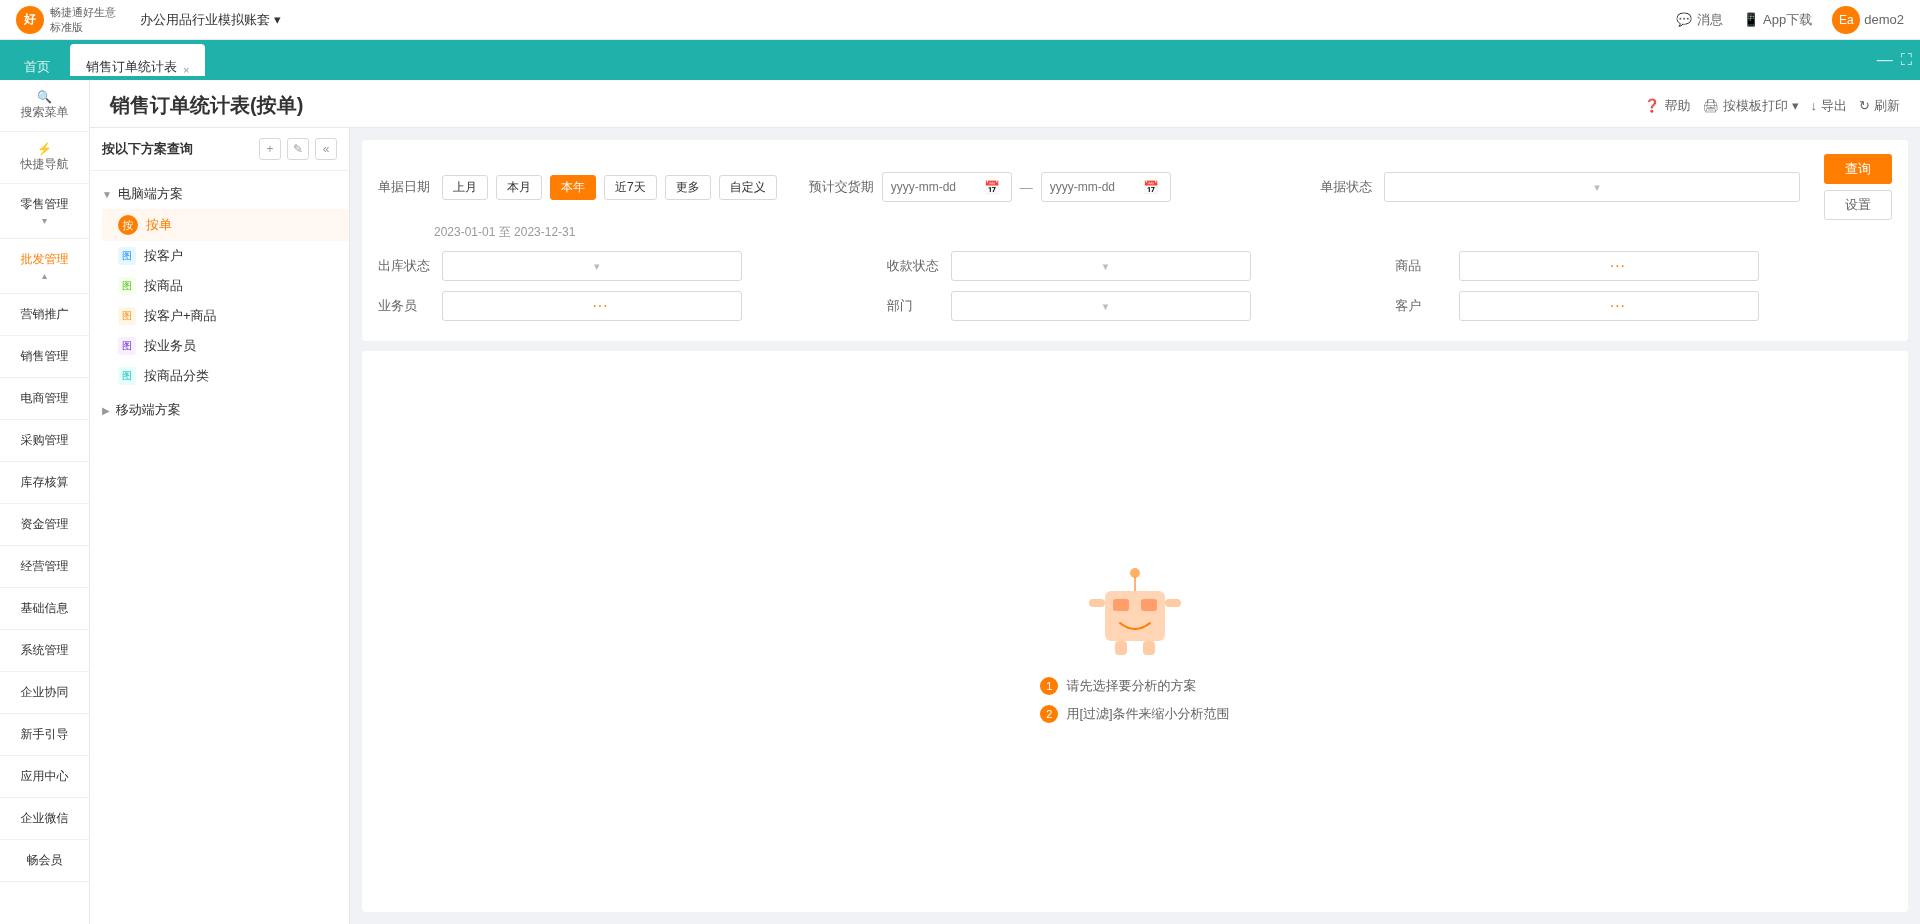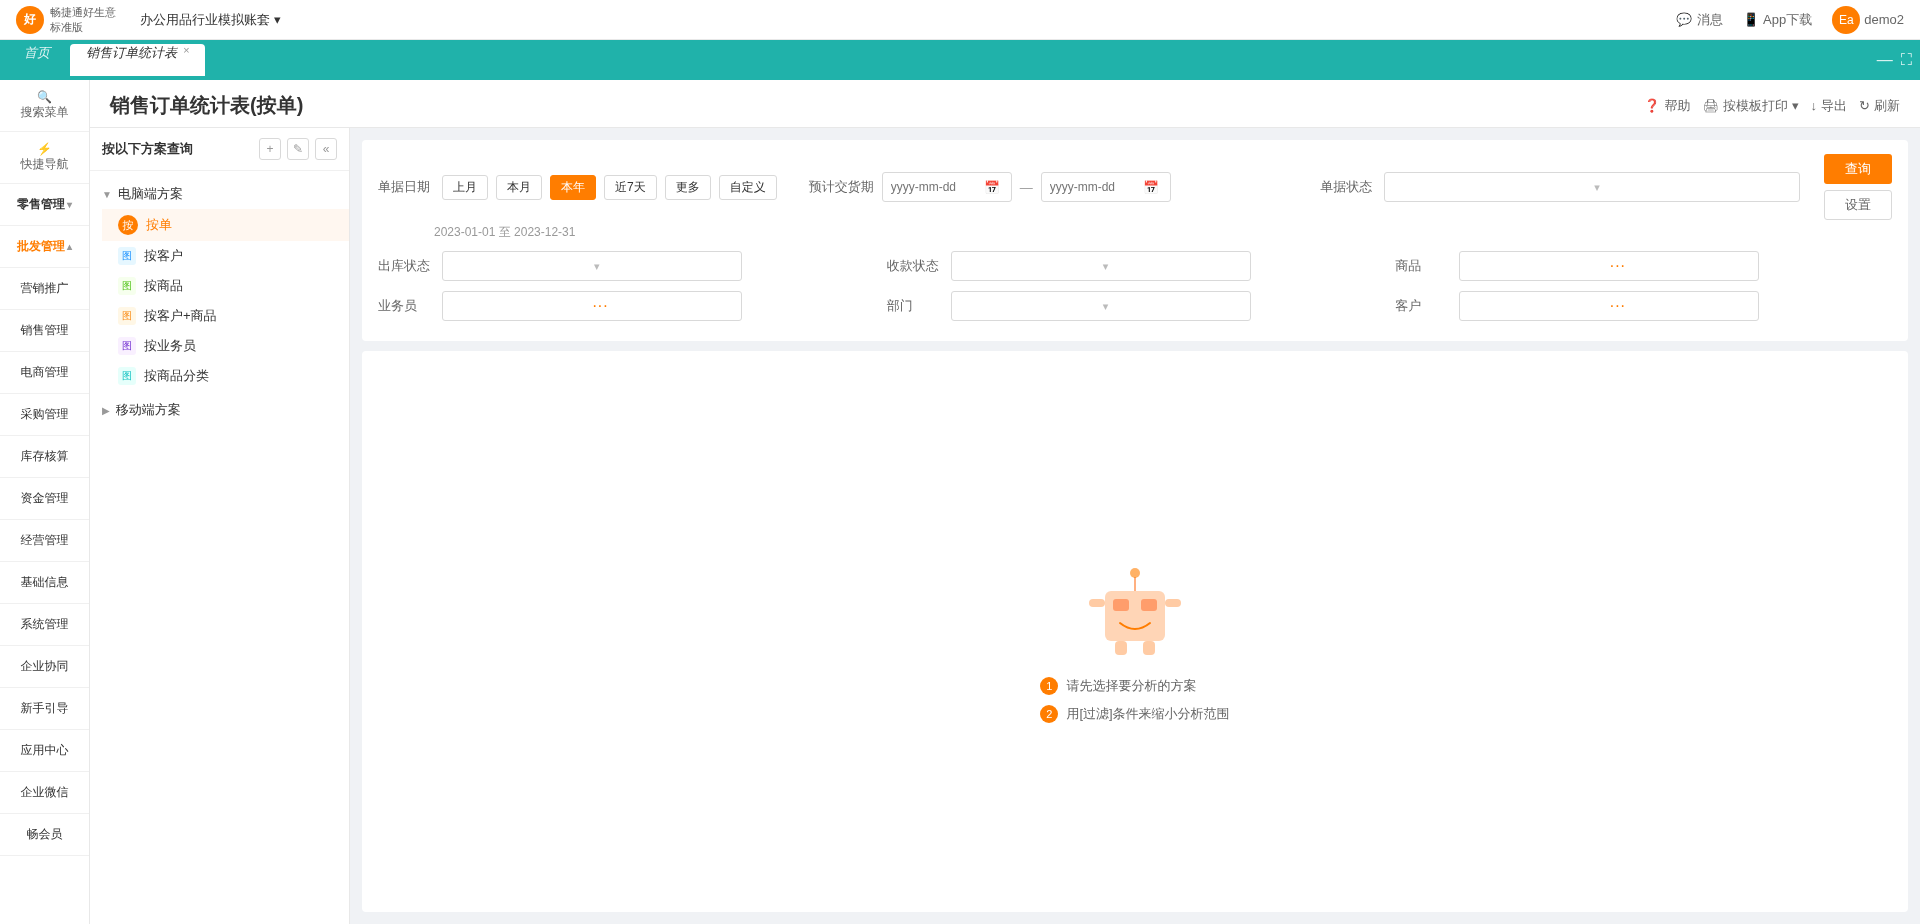--- a/index.html
+++ b/index.html
@@ -11,34 +11,34 @@
     .logo-area { display: flex; align-items: center; gap: 6px; }
     .logo-icon { width: 28px; height: 28px; background: #ff7d00; border-radius: 50%; display: flex; align-items: center; justify-content: center; color: #fff; font-size: 12px; font-weight: bold; }
     .logo-text { font-size: 11px; color: #666; line-height: 1.3; }
     .company-selector { display: flex; align-items: center; gap: 4px; color: #333; font-size: 13px; cursor: pointer; margin-left: 16px; }
     .top-bar-right { display: flex; align-items: center; gap: 20px; }
     .top-bar-action { display: flex; align-items: center; gap: 4px; color: #666; font-size: 13px; cursor: pointer; }
     .user-avatar { width: 28px; height: 28px; border-radius: 50%; background: #ff7d00; display: flex; align-items: center; justify-content: center; color: #fff; font-size: 12px; }
 
     
     .nav-tabs { height: 40px; background: #20b2aa; display: flex; align-items: center; padding: 0 8px; gap: 4px; flex-shrink: 0; }
-    .nav-tab { height: 32px; padding: 0 16px; display: flex; align-items: flex-start; gap: 6px; border-radius: 4px 4px 0 0; cursor: pointer; font-size: 13px; color: rgba(255,255,255,0.85); font-style: italic; }
+    .nav-tab { height: 32px; padding: 0 16px; display: flex; align-items: flex-end; gap: 6px; border-radius: 4px 4px 0 0; cursor: pointer; font-size: 13px; color: rgba(255,255,255,0.85); }
     .nav-tab.home { background: transparent; }
     .nav-tab.active { background: #fff; color: #333; }
     .nav-tab-close { font-size: 11px; color: #999; cursor: pointer; }
     .nav-tab-expand-btn { color: rgba(255,255,255,0.85); cursor: pointer; font-size: 16px; }
 
     
     .main-layout { display: flex; flex: 1; overflow: hidden; }
 
     
     .sidebar { width: 90px; background: #fff; border-right: 1px solid #e8e8e8; display: flex; flex-direction: column; flex-shrink: 0; overflow-y: auto; }
     .sidebar-item { padding: 12px 8px; text-align: center; cursor: pointer; color: #333; font-size: 12px; border-bottom: 1px solid #f0f0f0; display: flex; flex-direction: column; align-items: center; gap: 4px; }
     .sidebar-item.active { color: #ff7d00; }
-    .sidebar-item.has-arrow { flex-direction: row; justify-content: center; align-items: center; gap: 2px; font-weight: bold; }
+    .sidebar-item.has-arrow { flex-direction: column; justify-content: center; align-items: center; gap: 2px; }
     .sidebar-arrow { font-size: 10px; color: #999; }
     .sidebar-search { padding: 10px 8px; text-align: center; font-size: 12px; color: #666; cursor: pointer; border-bottom: 1px solid #f0f0f0; }
     .sidebar-nav { padding: 10px 8px; text-align: center; font-size: 12px; color: #666; cursor: pointer; border-bottom: 1px solid #f0f0f0; }
 
     
     .content-area { flex: 1; display: flex; flex-direction: column; overflow: hidden; background: #f0f2f5; }
 
     
     .page-header { background: #fff; padding: 12px 20px 8px; display: flex; align-items: center; justify-content: space-between; border-bottom: 1px solid #e8e8e8; flex-shrink: 0; }
     .page-title { font-size: 20px; font-weight: 700; color: #333; }

